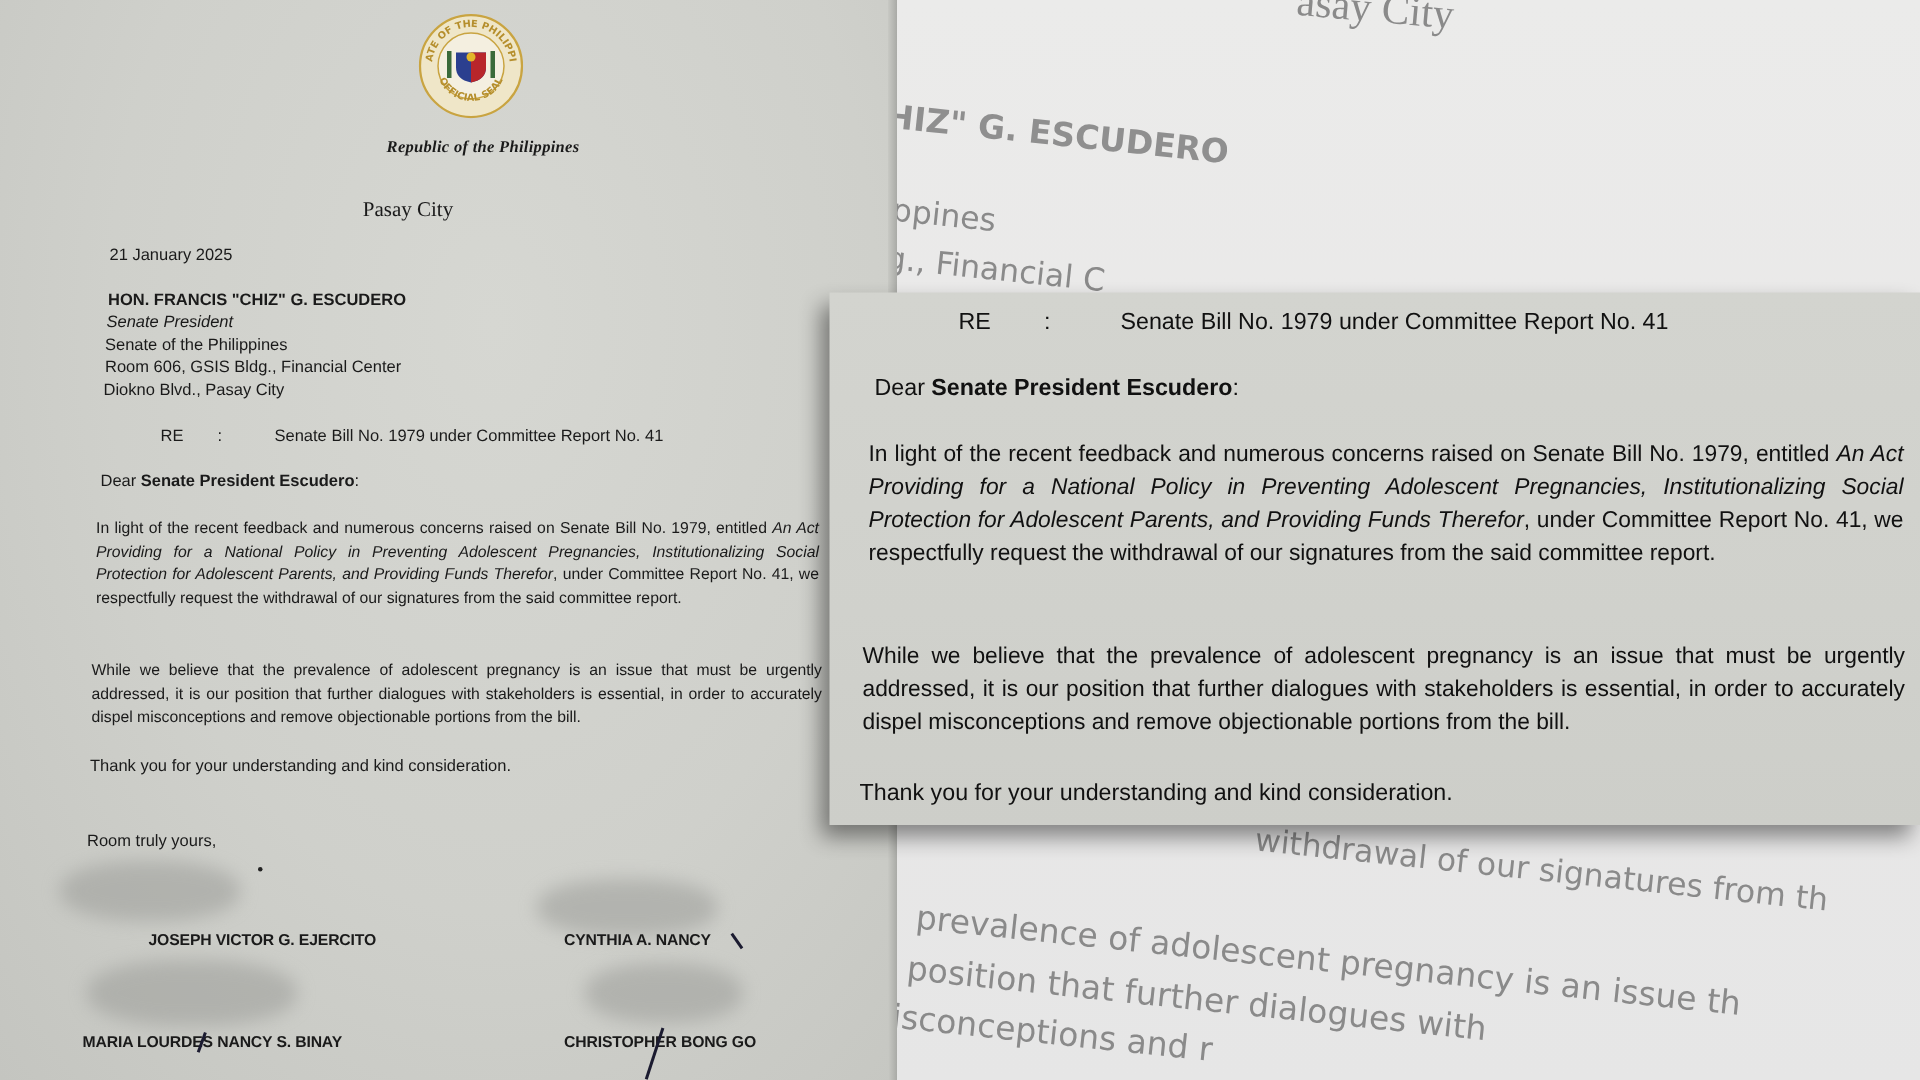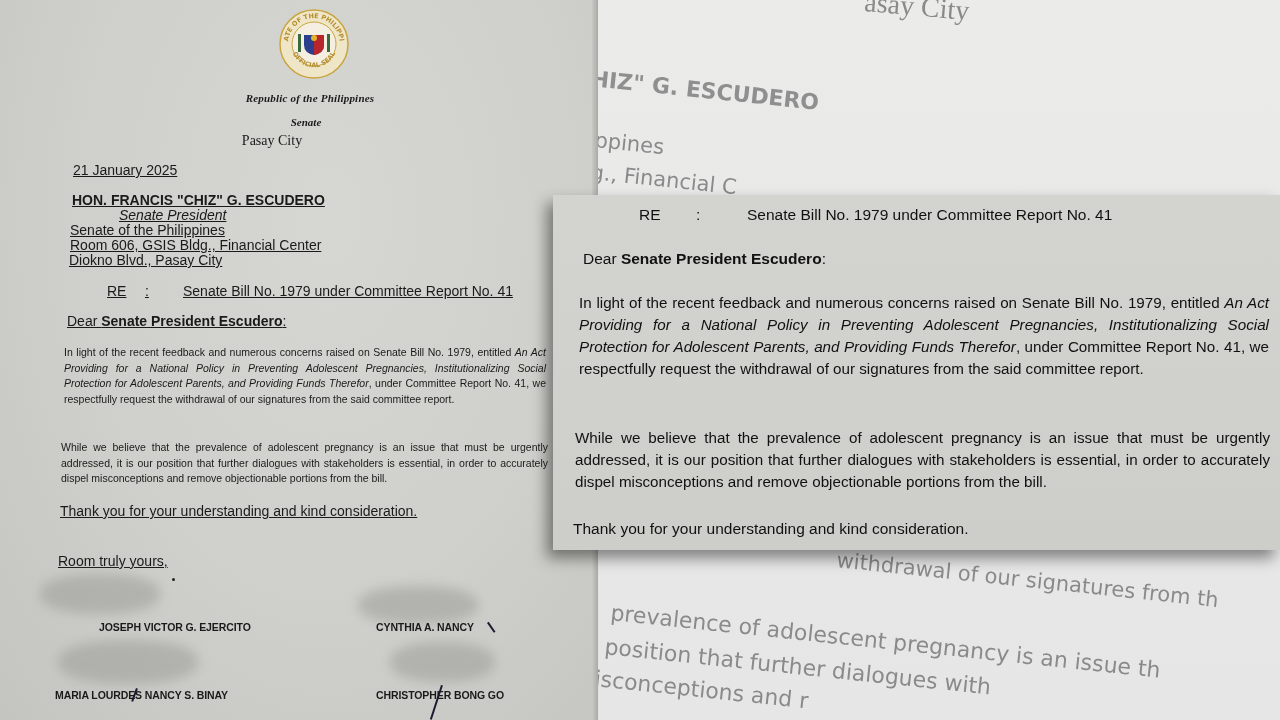--- a/index.html
+++ b/index.html
@@ -32,35 +32,35 @@
       color: #1a1a1a;
     }
     .letter .edge {
       position: absolute; right: 0; top: 0; width: 6px; height: 720px;
       background: linear-gradient(90deg, #c8c9c4, #a9aaa6);
     }
     .seal {
       position: absolute; left: 279px; top: 9px; width: 70px; height: 70px;
     }
     .lh-republic {
-      position: absolute; left: 4px; width: 612px; top: 92px; text-align: center;
+      position: absolute; left: 16px; width: 612px; top: 92px; text-align: center;
       font-family: "Liberation Serif", serif; font-style: italic; font-weight: bold;
       font-size: 11px; letter-spacing: 0.2px;
     }
     .lh-senate {
       position: absolute; left: 0; width: 612px; top: 116px; text-align: center;
       font-family: "Liberation Serif", serif; font-style: italic; font-weight: bold; font-size: 11px;
     }
     .lh-city {
       position: absolute; left: 0; width: 544px; top: 133px; text-align: center;
       font-family: "Liberation Serif", serif; font-size: 14px;
     }
-    .l-text { position: absolute; font-size: 14px; line-height: 15px; white-space: nowrap; text-decoration: underline; }
+    .l-text { position: absolute; font-size: 11px; line-height: 15px; white-space: nowrap; }
     .l-bold { font-weight: bold; }
-    .l-italic { font-style: italic; margin-left: 48px; }
+    .l-italic { font-style: italic; }
     .para {
       position: absolute; font-size: 10.5px; line-height: 15.5px; text-align: justify;
     }
     .para span.it { font-style: italic; }
     .blur {
       position: absolute; background: #9c9d99; border-radius: 45%;
       filter: blur(6px); opacity: 0.55;
     }
     .signame { position: absolute; font-size: 10.5px; font-weight: bold; white-space: nowrap; letter-spacing: -0.1px; }
     .pen { position: absolute; background: #1b1b30; width: 2px; transform-origin: top left; }
@@ -111,21 +111,20 @@
       <textPath href="#sealBot" startOffset="50%" text-anchor="middle">OFFICIAL SEAL</textPath>
     </text>
     <path d="M25 26 h20 v10 q0 8 -10 10 q-10 -2 -10 -10 z" fill="#2b3f8f"></path>
     <path d="M35 26 h10 v10 q0 8 -10 10 z" fill="#b8262b"></path>
     <circle cx="35" cy="29" r="3" fill="#e2b62a"></circle>
     <rect x="19" y="25" width="3" height="18" fill="#3a6a3a"></rect>
     <rect x="48" y="25" width="3" height="18" fill="#3a6a3a"></rect>
   </svg>
 
   <div class="lh-republic">Republic of the Philippines</div>
-  <div class="lh-senate">Senate</div>
   <div class="lh-city">Pasay City</div>
 
   <div class="l-text" style="left:73px; top:163px;">21 January 2025</div>
 
   <div class="l-text l-bold" style="left:72px; top:193px;">HON. FRANCIS "CHIZ" G. ESCUDERO</div>
   <div class="l-text l-italic" style="left:71px; top:208px;">Senate President</div>
   <div class="l-text" style="left:70px; top:223px;">Senate of the Philippines</div>
   <div class="l-text" style="left:70px; top:238px;">Room 606, GSIS Bldg., Financial Center</div>
   <div class="l-text" style="left:69px; top:253px;">Diokno Blvd., Pasay City</div>
 

